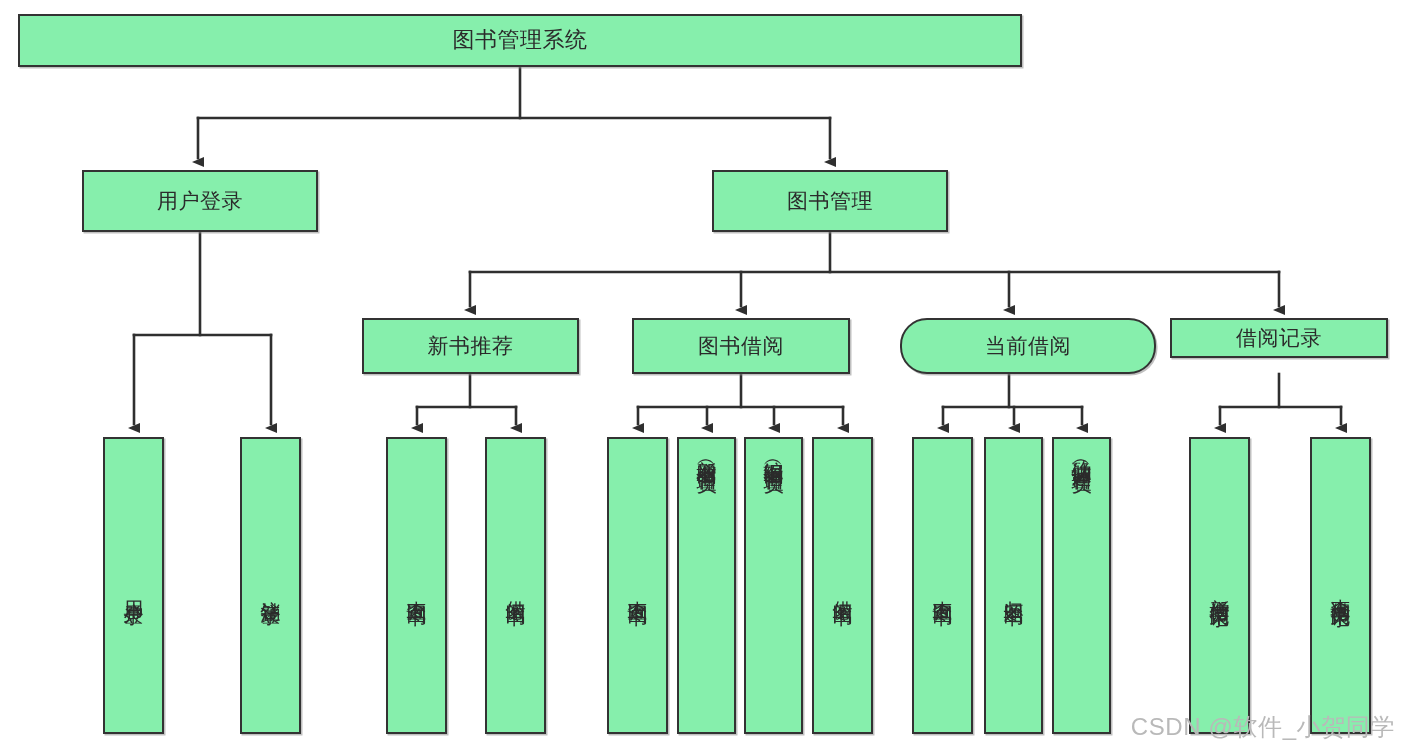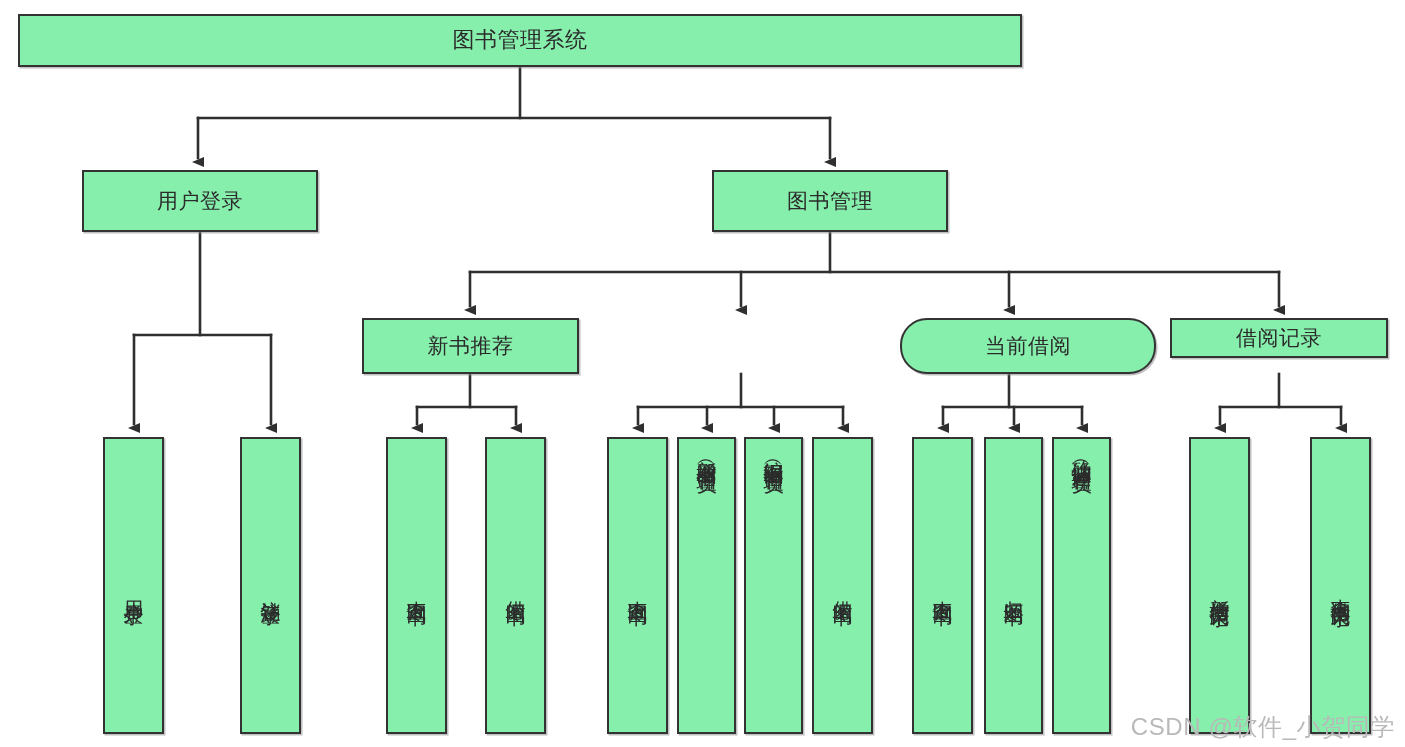--- a/index.html
+++ b/index.html
@@ -131,20 +131,23 @@
   </div>
 
   <div class="node" style="left:712px; top:170px; width:236px; height:62px;">
     <span class="label">图书管理</span>
   </div>
 
   <div class="node" style="left:362px; top:318px; width:217px; height:56px;">
     <span class="label">新书推荐</span>
   </div>
 
+  <div class="node" style="left:632px; top:318px; width:218px; height:56px;">
+    <span class="label">图书借阅</span>
+  </div>
 
   <div class="node" style="left:900px; top:318px; width:256px; height:56px;border-radius:27px;">
     <span class="label">当前借阅</span>
   </div>
 
   <div class="node" style="left:1170px; top:318px; width:218px; height:40px;">
     <span class="label">借阅记录</span>
   </div>
 
   <div class="node vertical" style="left:103px; top:437px; width:61px; height:297px; align-items:center;">

